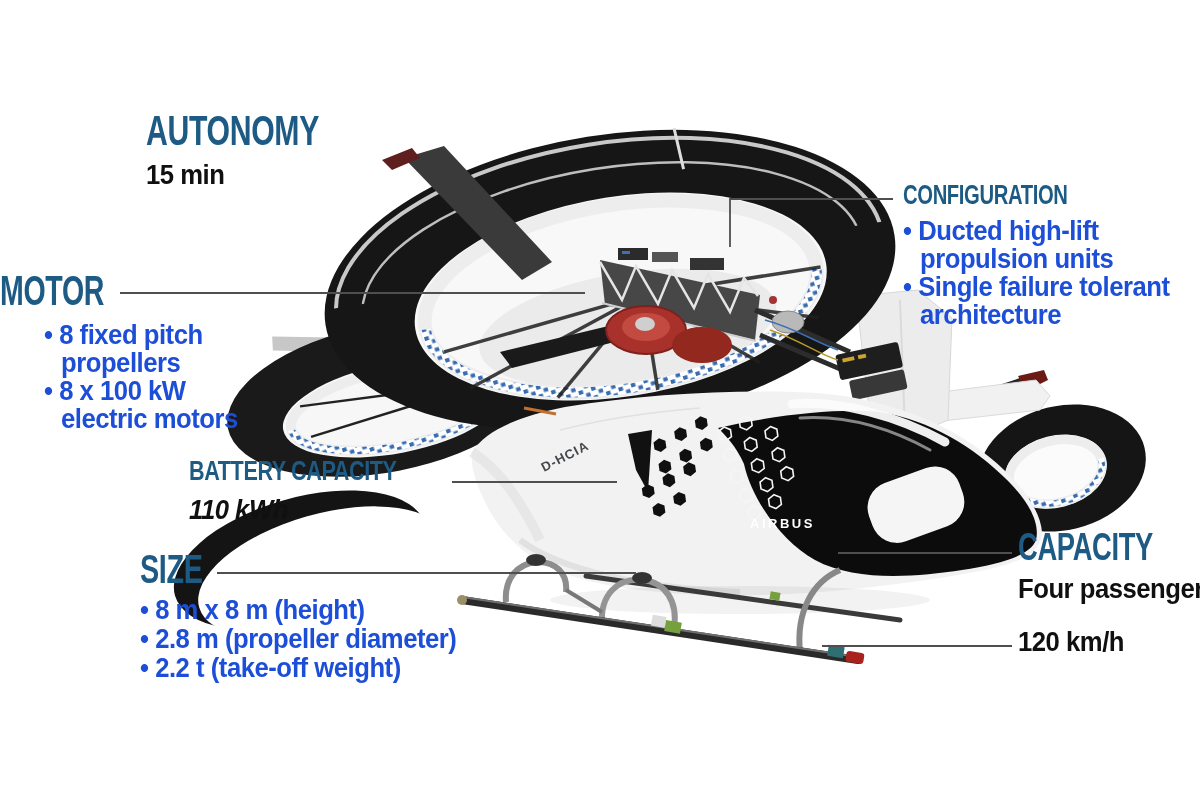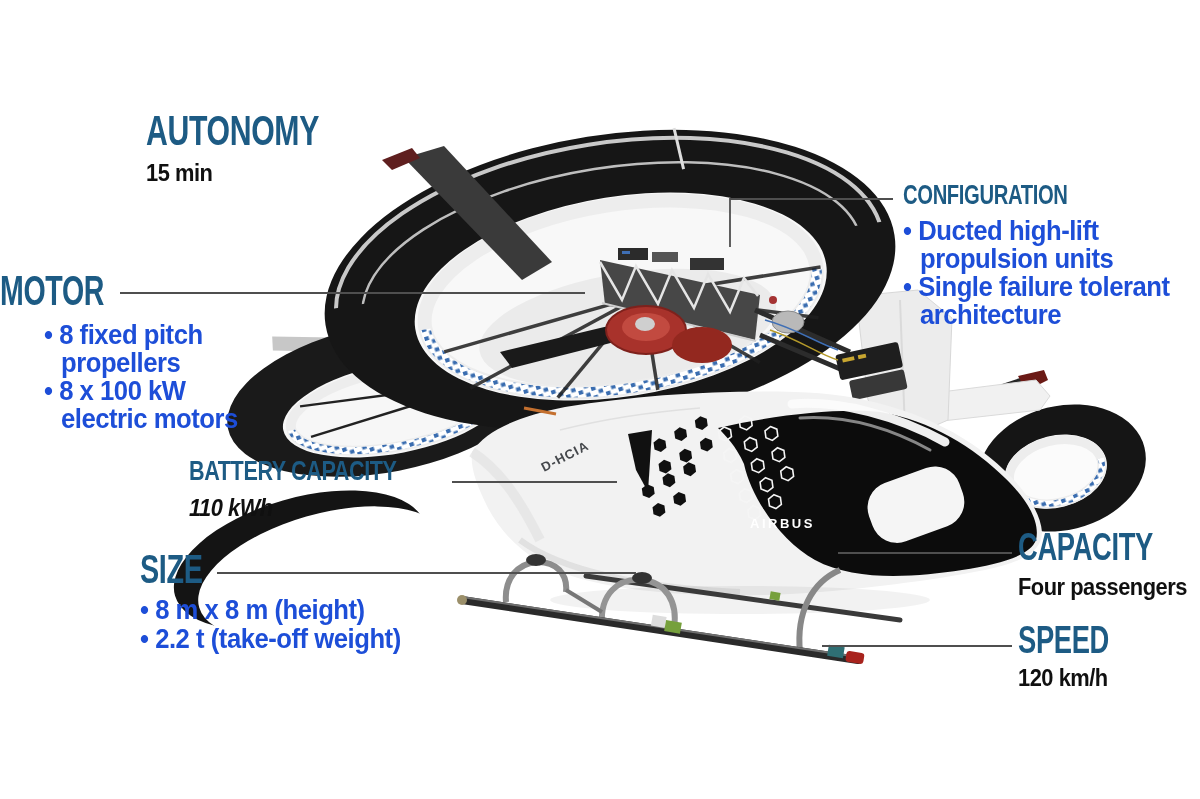--- a/index.html
+++ b/index.html
@@ -8,21 +8,21 @@
     font-family:"Liberation Sans","DejaVu Sans",sans-serif;
   }
   .stage{position:absolute;inset:0;}
   svg{position:absolute;left:0;top:0;}
   .callout{position:absolute;}
   .c-title{font-weight:700;color:#1d5b84;line-height:1.0;white-space:nowrap;}
   .t-inner{display:inline-block;transform-origin:0 50%;letter-spacing:-0.5px;}
   .sx68{transform:scaleX(.68);} .sx72{transform:scaleX(.72);}
   .sx75{transform:scaleX(.75);} .sx80{transform:scaleX(.80);}
   .h42{font-size:42px;} .h40{font-size:40px;} .h38{font-size:38px;} .h35{font-size:27px;}
-  .c-value{font-weight:700;color:#101010;font-size:23px;line-height:1.05;white-space:nowrap;}
+  .c-value{font-weight:700;color:#101010;font-size:27px;line-height:1.05;white-space:nowrap;}
   .c-value .t-inner{transform:scaleX(.95);letter-spacing:-0.5px;}
   .lines{margin-top:8px;}
   .ln{font-weight:700;color:#1d4ed8;font-size:27px;line-height:28px;white-space:nowrap;}
   .ln .t-inner{transform:scaleX(.95);letter-spacing:-0.5px;}
   .ln.dot .t-inner::before{content:"\2022\00a0";}
   .ln.cont{padding-left:17px;}
   .lh29 .ln{line-height:29px;}
   #autonomy{left:146px;top:110px;}
   #autonomy .c-value{margin-top:9px;}
   #motor{left:0;top:270px;}
@@ -268,27 +268,27 @@
 
 <div class="callout" id="battery">
   <div class="c-title h35"><span class="t-inner sx80">BATTERY CAPACITY</span></div>
   <div class="c-value"><span class="t-inner">110 kWh</span></div>
 </div>
 
 <div class="callout" id="size">
   <div class="c-title h40"><span class="t-inner sx72">SIZE</span></div>
   <div class="lines lh29">
     <div class="ln dot"><span class="t-inner">8 m x 8 m (height)</span></div>
+    <div class="ln dot"><span class="t-inner">2.8 m (propeller diameter)</span></div>
     <div class="ln dot"><span class="t-inner">2.2 t (take-off weight)</span></div>
   </div>
 </div>
 
 <div class="callout" id="capacity">
   <div class="c-title h38"><span class="t-inner sx72">CAPACITY</span></div>
   <div class="c-value"><span class="t-inner">Four passengers</span></div>
 </div>
 
 <div class="callout" id="speed">
-  <div class="c-title h38"><span class="t-inner sx72">SPEED</span></div>
   <div class="c-value"><span class="t-inner">120 km/h</span></div>
 </div>
 
 </div>
 
 </body></html>

